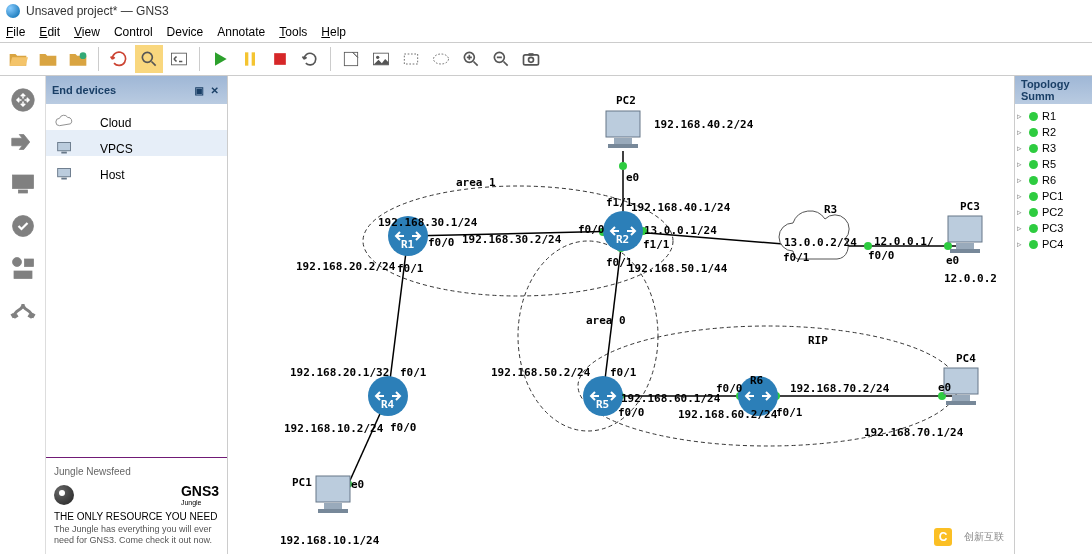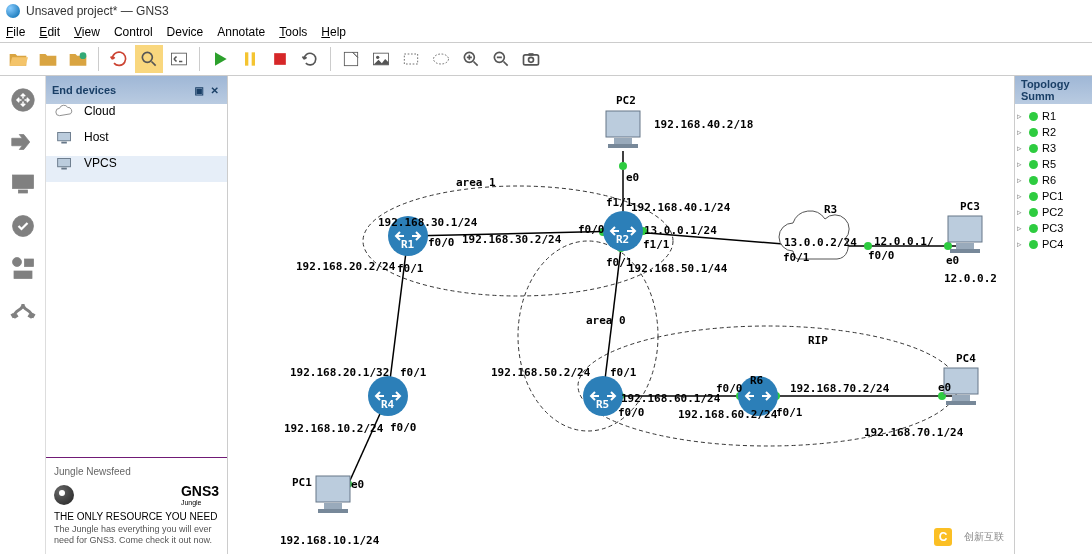--- a/index.html
+++ b/index.html
@@ -19,21 +19,21 @@
 .workspace { display: flex; height: calc(554px - 22px - 20px - 34px); }
 
 .dock { width: 46px; background: #fff; border-right: 1px solid #ddd; display: flex; flex-direction: column; align-items: center; padding-top: 6px; gap: 6px; }
 .dock-btn { width: 36px; height: 36px; display: flex; align-items: center; justify-content: center; border-radius: 4px; }
 .dock-btn svg { width: 30px; height: 30px; fill: #808080; stroke: #808080; }
 
 .left-panel { width: 182px; display: flex; flex-direction: column; border-right: 1px solid #ccc; }
 .panel-header { height: 28px; background: linear-gradient(#9fb7d6,#b9cbe1); font-size: 11px; font-weight: bold; display: flex; align-items: center; padding: 0 6px; justify-content: space-between; color: #1a3f66; font-family: monospace; }
 .dock-close { font-size: 10px; letter-spacing: 2px; color: #1a3f66; }
 .device-list { background: #fff; font-size: 12px; }
-.device-item { display: flex; align-items: flex-start; height: 26px; padding: 0 8px; gap: 8px; }
+.device-item { display: flex; align-items: flex-end; height: 26px; padding: 0 8px; gap: 24px; }
 .device-item.sel { background: #e6eef8; }
 .cloud-ico, .host-ico, .vpcs-ico { width: 22px; height: 16px; display: inline-block; }
 .cloud-ico svg, .host-ico svg, .vpcs-ico svg { width: 22px; height: 16px; }
 
 .newsfeed { margin-top: auto; border-top: 1px solid #701a75; font-size: 10px; padding: 8px; background: #fff; }
 .newsfeed .nh { font-size: 10px; color: #666; margin-bottom: 6px; }
 .newsfeed .logo { display: flex; align-items: center; gap: 8px; margin-bottom: 5px; font-weight: bold; font-size: 14px; justify-content: space-between; }
 .newsfeed .logo .lg-icon { width: 20px; height: 20px; background: radial-gradient(circle at 30% 30%, #666,#222); border-radius: 50%; position: relative; }
 .newsfeed .logo .lg-icon::after { content:''; position:absolute; width:6px; height:6px; background:#fff; border-radius:50%; top:5px; left:5px; }
 .newsfeed .headline { font-weight: normal; font-size: 10px; margin-bottom: 2px; }
@@ -224,33 +224,33 @@
       <span>End devices</span>
       <span class="dock-close">▣ ✕</span>
     </div>
     <div class="device-list">
       <div class="device-item">
         <span class="cloud-ico"><svg viewBox="0 0 24 16">
               <path fill="#fff" stroke="#888" d="M6 12a4 4 0 010-8 5 5 0 019-1 4 4 0 013 7z"></path>
             </svg></span>
         <span>Cloud</span>
       </div>
+      <div class="device-item sel">
+        <span class="vpcs-ico"><svg viewBox="0 0 24 16">
+              <rect x="4" y="2" width="14" height="9" fill="#bcd" stroke="#678"></rect>
+              <rect x="8" y="12" width="6" height="2" fill="#678"></rect>
+            </svg></span>
+        <span>VPCS</span>
+      </div>
       <div class="device-item">
         <span class="host-ico"><svg viewBox="0 0 24 16">
               <rect x="4" y="2" width="14" height="9" fill="#bcd" stroke="#678"></rect>
               <rect x="8" y="12" width="6" height="2" fill="#678"></rect>
             </svg></span>
         <span>Host</span>
-      </div>
-      <div class="device-item sel">
-        <span class="vpcs-ico"><svg viewBox="0 0 24 16">
-              <rect x="4" y="2" width="14" height="9" fill="#bcd" stroke="#678"></rect>
-              <rect x="8" y="12" width="6" height="2" fill="#678"></rect>
-            </svg></span>
-        <span>VPCS</span>
       </div>
     </div>
 
     <div class="newsfeed">
       <div class="nh">Jungle Newsfeed</div>
       <div class="logo">
         <span class="lg-icon"></span>
         <span><span>GNS3</span><div style="font-size:7px;font-weight:normal">Jungle</div></span>
       </div>
       <div class="headline">THE ONLY RESOURCE YOU NEED</div>
@@ -373,21 +373,21 @@
     <div class="lbl" style="left:378px;top:180px">f0/1</div>
     <div class="lbl" style="left:382px;top:290px">f0/1</div>
     <div class="lbl" style="left:390px;top:330px">f0/0</div>
     <div class="lbl" style="left:488px;top:306px">f0/0</div>
     <div class="lbl" style="left:548px;top:330px">f0/1</div>
     <div class="lbl" style="left:710px;top:305px">e0</div>
 
     <div class="lbl" style="left:150px;top:140px">192.168.30.1/24</div>
     <div class="lbl" style="left:234px;top:157px">192.168.30.2/24</div>
     <div class="lbl" style="left:403px;top:125px">192.168.40.1/24</div>
-    <div class="lbl" style="left:426px;top:42px">192.168.40.2/18</div>
+    <div class="lbl" style="left:426px;top:42px">192.168.40.2/24</div>
     <div class="lbl" style="left:416px;top:148px">13.0.0.1/24</div>
     <div class="lbl" style="left:556px;top:160px">13.0.0.2/24</div>
     <div class="lbl" style="left:646px;top:159px">12.0.0.1/</div>
     <div class="lbl" style="left:716px;top:196px">12.0.0.2</div>
     <div class="lbl" style="left:400px;top:186px">192.168.50.1/44</div>
     <div class="lbl" style="left:263px;top:290px">192.168.50.2/24</div>
     <div class="lbl" style="left:68px;top:184px">192.168.20.2/24</div>
     <div class="lbl" style="left:62px;top:290px">192.168.20.1/32</div>
     <div class="lbl" style="left:56px;top:346px">192.168.10.2/24</div>
     <div class="lbl" style="left:52px;top:458px">192.168.10.1/24</div>

